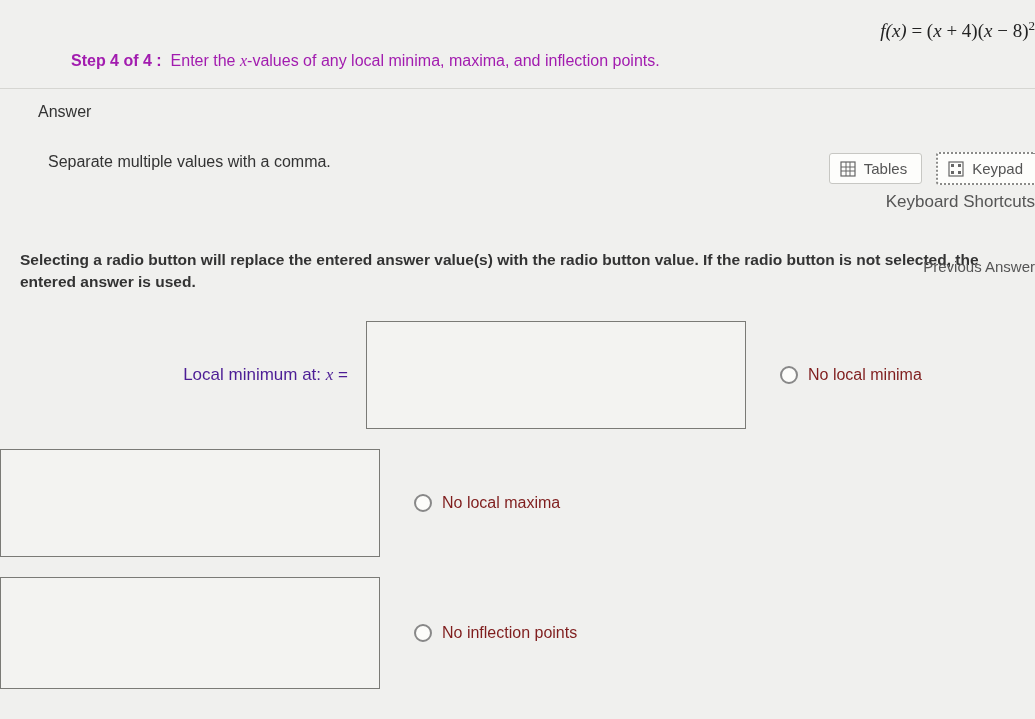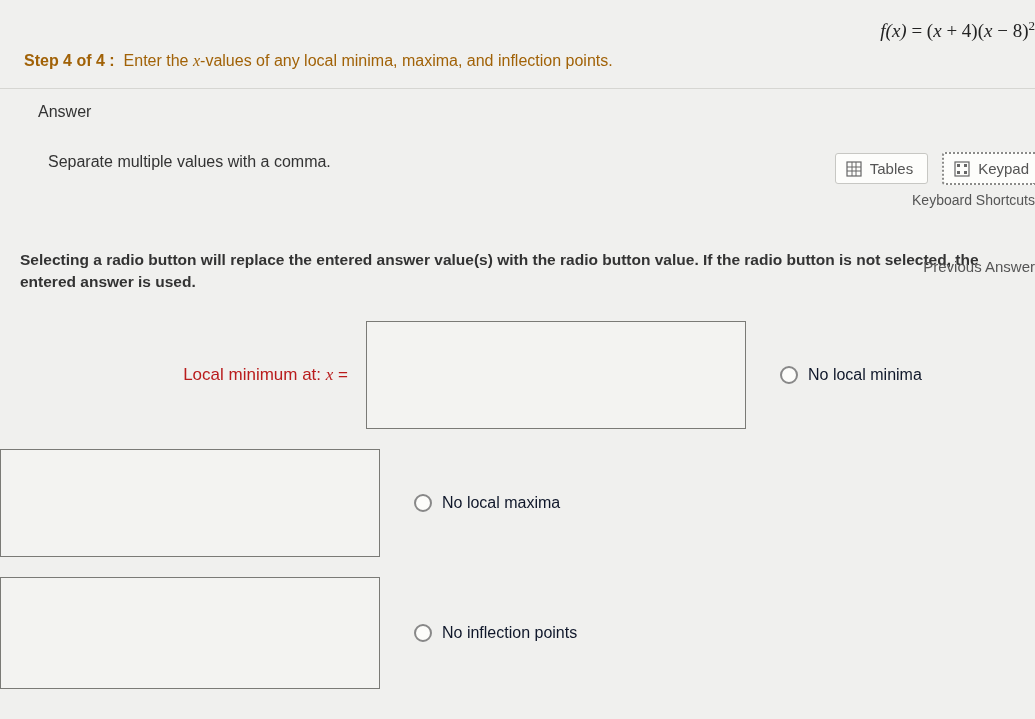--- a/index.html
+++ b/index.html
@@ -16,23 +16,23 @@
     text-align: right;
     font-family: "Times New Roman", serif;
     font-size: 19px;
     padding-top: 18px;
     color: #222;
     font-style: italic;
   }
   .equation .sup { font-size: 13px; vertical-align: super; font-style: normal;}
   .equation .nrm { font-style: normal; }
   .step-line {
-    padding: 10px 40px 18px 24px;
-    font-size: 16px;
-    color: #a16207;
+    padding: 10px 40px 18px 71px;
+    font-size: 16px;
+    color: #a21caf;
   }
   .step-line b { font-weight: 700; }
   .step-line .ix { font-style: italic; font-family: "Times New Roman", serif; }
   .hr {
     border: none;
     border-top: 1px solid #d6d6d2;
     margin: 0;
   }
   .answer-header {
     padding: 14px 0 14px 38px;
@@ -59,35 +59,35 @@
     color: #555;
     display: inline-flex;
     align-items: center;
     gap: 8px;
     cursor: pointer;
   }
   .tool-btn.keypad {
     border: 2px dotted #8b8b89;
     border-right: none;
     border-radius: 3px 0 0 3px;
-    padding-right: 6px;
+    padding-right: 12px;
     gap: 8px;
   }
   .tool-icon { width:16px; height:16px; display:inline-block; }
   .sep-line {
     padding: 18px 0 0 32px;
     font-size: 16px;
     color: #333;
     margin-left: 16px;
   }
   .kb-shortcuts {
     position: absolute;
     right: 0;
     top: 192px;
-    font-size: 14px;
+    font-size: 17px;
     color: #555;
   }
   .prev-answer {
     position: absolute;
     right: 0;
     top: 258px;
     font-size: 15px;
     color: #555;
   }
   .radio-hint {
@@ -104,21 +104,21 @@
   .form-row {
     display: flex;
     align-items: center;
     gap: 14px;
     margin-bottom: 20px;
   }
   .row-label {
     width: 352px;
     text-align: right;
     font-size: 17px;
-    color: #b91c1c;
+    color: #4c1d95;
     padding-right: 4px;
   }
   .row-label .ix { font-style: italic; font-family: "Times New Roman", serif; }
   .text-input {
     width: 380px;
     height: 108px;
     border: 1.5px solid #7a7a76;
     background: #f3f3f1;
     padding: 8px 10px;
     font-size: 16px;
@@ -126,21 +126,21 @@
   }
   .text-input.first { height: 108px; }
   .text-input.mid { height: 108px; }
   .text-input.last { height: 112px; }
   .radio-group {
     display: flex;
     align-items: center;
     gap: 10px;
     margin-left: 20px;
     font-size: 16px;
-    color: #0f172a;
+    color: #7f1d1d;
   }
   .radio-dot {
     width: 18px; height: 18px;
     border: 2px solid #888;
     border-radius: 50%;
     background: #fcfcfa;
     flex: 0 0 auto;
     cursor: pointer;
   }
 </style>

